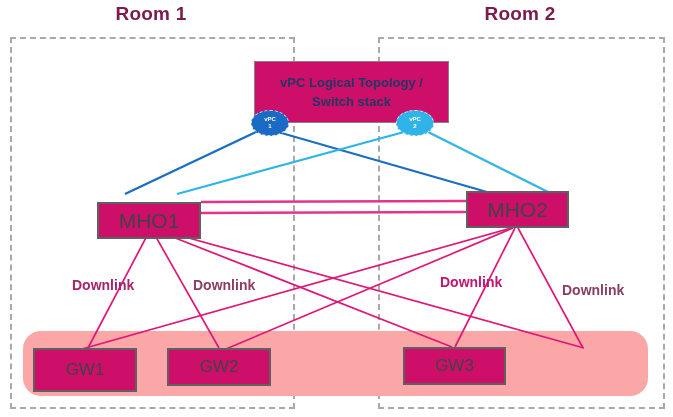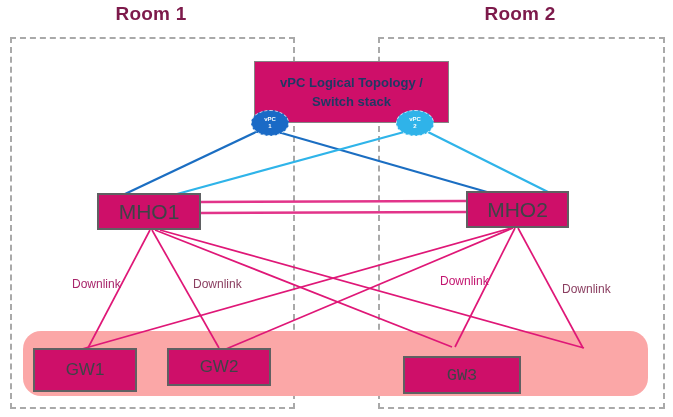--- a/index.html
+++ b/index.html
@@ -14,33 +14,33 @@
   .room2-title{left:440px;}
 
   .security{position:absolute;left:23px;top:331px;width:625px;height:65px;border-radius:18px;background:#fba7a7;}
   .security-text{position:absolute;width:120px;text-align:center;color:#515151;font-size:19px;line-height:28px;left:277px;top:338px;}
 
   svg.links{position:absolute;left:0;top:0;pointer-events:none;}
 
   .node{position:absolute;display:flex;align-items:center;justify-content:center;background:#ce0f69;color:#3f4347;box-sizing:border-box;}
   .vpc-box{left:254px;top:61px;width:195px;height:62px;border:1px solid #848484;flex-direction:column;color:#203864;font-weight:bold;font-size:13px;line-height:19px;text-align:center;}
   .mho{border:2px solid #5f6062;font-size:21px;}
-  .mho1{left:97px;top:193px;width:104px;height:37px;}
+  .mho1{left:97px;top:202px;width:104px;height:37px;}
   .mho2{left:466px;top:191px;width:103px;height:37px;}
   .gw{border:2px solid #5f6062;font-size:17px;}
   .gw1{left:33px;top:348px;width:104px;height:44px;}
   .gw2{left:167px;top:348px;width:104px;height:38px;}
-  .gw3{left:403px;top:356px;width:118px;height:38px;font-family:Liberation Mono, monospace;}
+  .gw3{left:403px;top:347px;width:103px;height:38px;}
   .gw4{left:535px;top:348px;width:103px;height:38px;}
 
   .vpc-ellipse{position:absolute;width:38px;height:26px;border-radius:50%;display:flex;flex-direction:column;align-items:center;justify-content:center;color:#ffffff;font-weight:bold;font-size:6px;line-height:7px;box-sizing:border-box;}
   .vpc1{left:251px;top:110px;background:#1a6ac6;border:1px dashed #bcd6ee;}
   .vpc2{left:396px;top:110px;background:#2fb3e9;border:1px dashed #c3ecfb;}
 
-  .downlink{position:absolute;font-size:12px;font-weight:normal;}
+  .downlink{position:absolute;font-size:14px;font-weight:bold;}
   .dl1{left:72px;top:277px;color:#a8246a;}
   .dl2{left:193px;top:277px;color:#8a3e60;}
   .dl3{left:440px;top:274px;color:#c2156f;}
   .dl4{left:562px;top:282px;color:#8a3e60;}
 </style>
 </head>
 <body>
 
 <div class="canvas">
 

